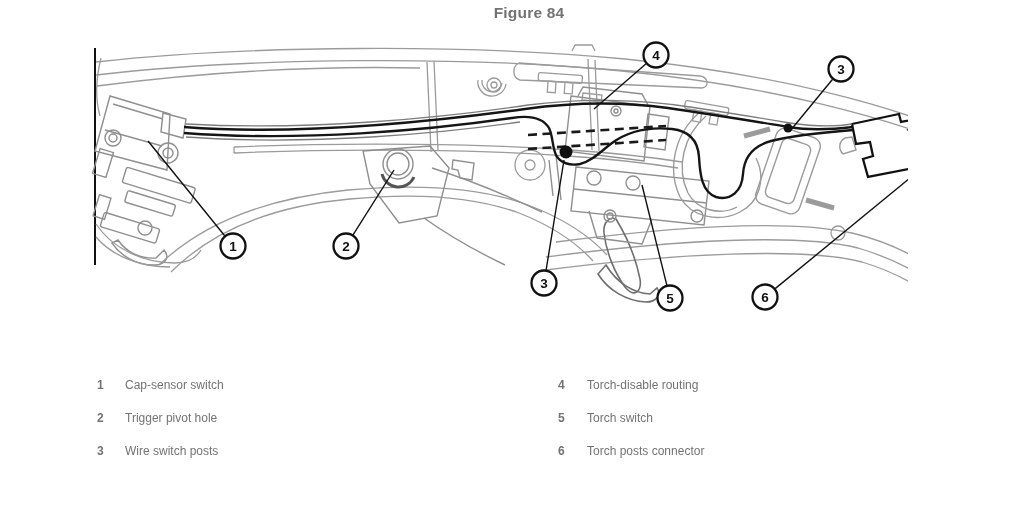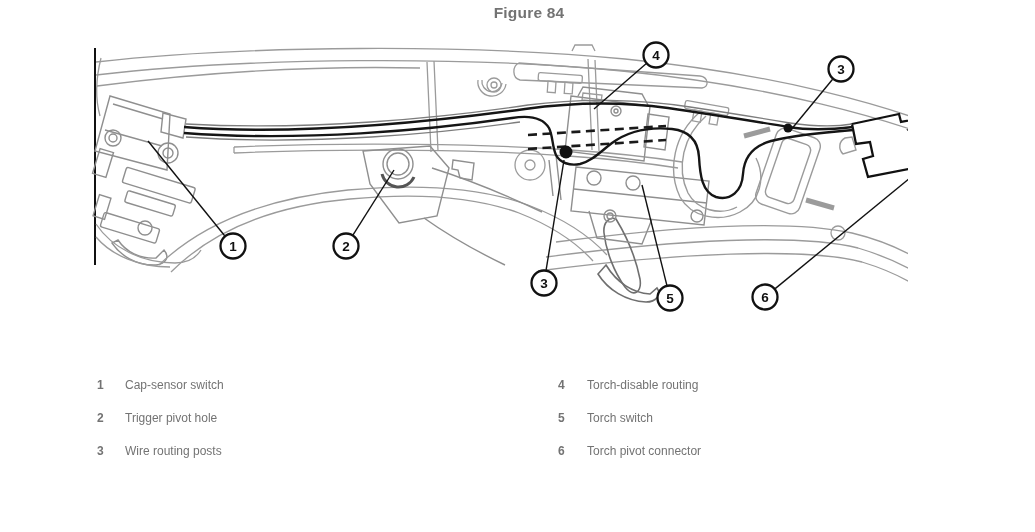--- a/index.html
+++ b/index.html
@@ -205,26 +205,26 @@
   </svg>
 
   <div>
     <div class="legend-row c1" style="left:97px;top:378px">
       <span class="lnum">1</span><span class="llabel">Cap-sensor switch</span>
     </div>
     <div class="legend-row c1" style="left:97px;top:411px">
       <span class="lnum">2</span><span class="llabel">Trigger pivot hole</span>
     </div>
     <div class="legend-row c1" style="left:97px;top:444px">
-      <span class="lnum">3</span><span class="llabel">Wire routing posts</span>
+      <span class="lnum">3</span><span class="llabel">Wire switch posts</span>
     </div>
     <div class="legend-row c2" style="left:558px;top:378px">
       <span class="lnum">4</span><span class="llabel">Torch-disable routing</span>
     </div>
     <div class="legend-row c2" style="left:558px;top:411px">
       <span class="lnum">5</span><span class="llabel">Torch switch</span>
     </div>
     <div class="legend-row c2" style="left:558px;top:444px">
-      <span class="lnum">6</span><span class="llabel">Torch pivot connector</span>
+      <span class="lnum">6</span><span class="llabel">Torch posts connector</span>
     </div>
   </div>
 
 </div>
 
 </body></html>

